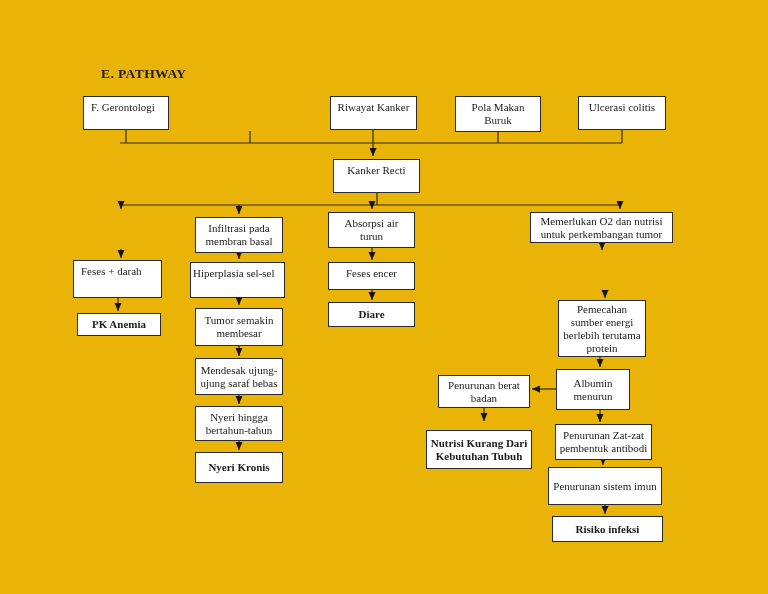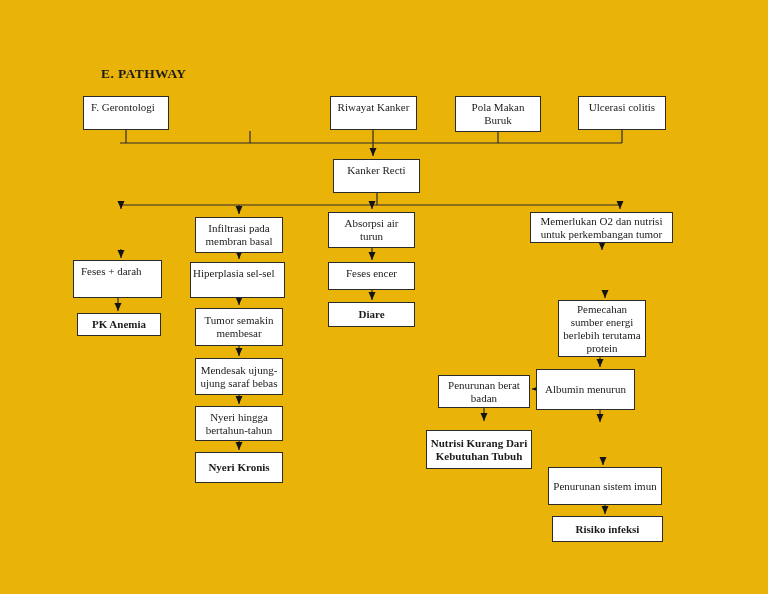--- a/index.html
+++ b/index.html
@@ -91,19 +91,20 @@
   <div class="node" style="left:195px;top:358px;width:88px;height:37px">Mendesak ujung-ujung saraf bebas</div>
   <div class="node" style="left:195px;top:406px;width:88px;height:35px">Nyeri hingga bertahun-tahun</div>
   <div class="node bold" style="left:195px;top:452px;width:88px;height:31px">Nyeri Kronis</div>
 
   <div class="node top" style="left:328px;top:212px;width:87px;height:36px">Absorpsi air turun</div>
   <div class="node top" style="left:328px;top:262px;width:87px;height:28px">Feses encer</div>
   <div class="node bold" style="left:328px;top:302px;width:87px;height:25px">Diare</div>
 
   <div class="node" style="left:530px;top:212px;width:143px;height:31px">Memerlukan O2 dan nutrisi untuk perkembangan tumor</div>
   <div class="node" style="left:558px;top:300px;width:88px;height:57px">Pemecahan sumber energi berlebih terutama protein</div>
-  <div class="node" style="left:536px;top:369px;width:99px;height:41px">Albumin menurun</div>
+  <div class="node" style="left:556px;top:369px;width:74px;height:41px">Albumin menurun</div>
   <div class="node" style="left:438px;top:375px;width:92px;height:33px">Penurunan berat badan</div>
   <div class="node bold" style="left:426px;top:430px;width:106px;height:39px;padding:16px 1px">Nutrisi Kurang Dari Kebutuhan Tubuh</div>
+  <div class="node" style="left:555px;top:424px;width:97px;height:36px">Penurunan Zat-zat pembentuk antibodi</div>
   <div class="node" style="left:548px;top:467px;width:114px;height:38px">Penurunan sistem imun</div>
   <div class="node bold" style="left:552px;top:516px;width:111px;height:26px">Risiko infeksi</div>
 
 </div>
 
 </body></html>

